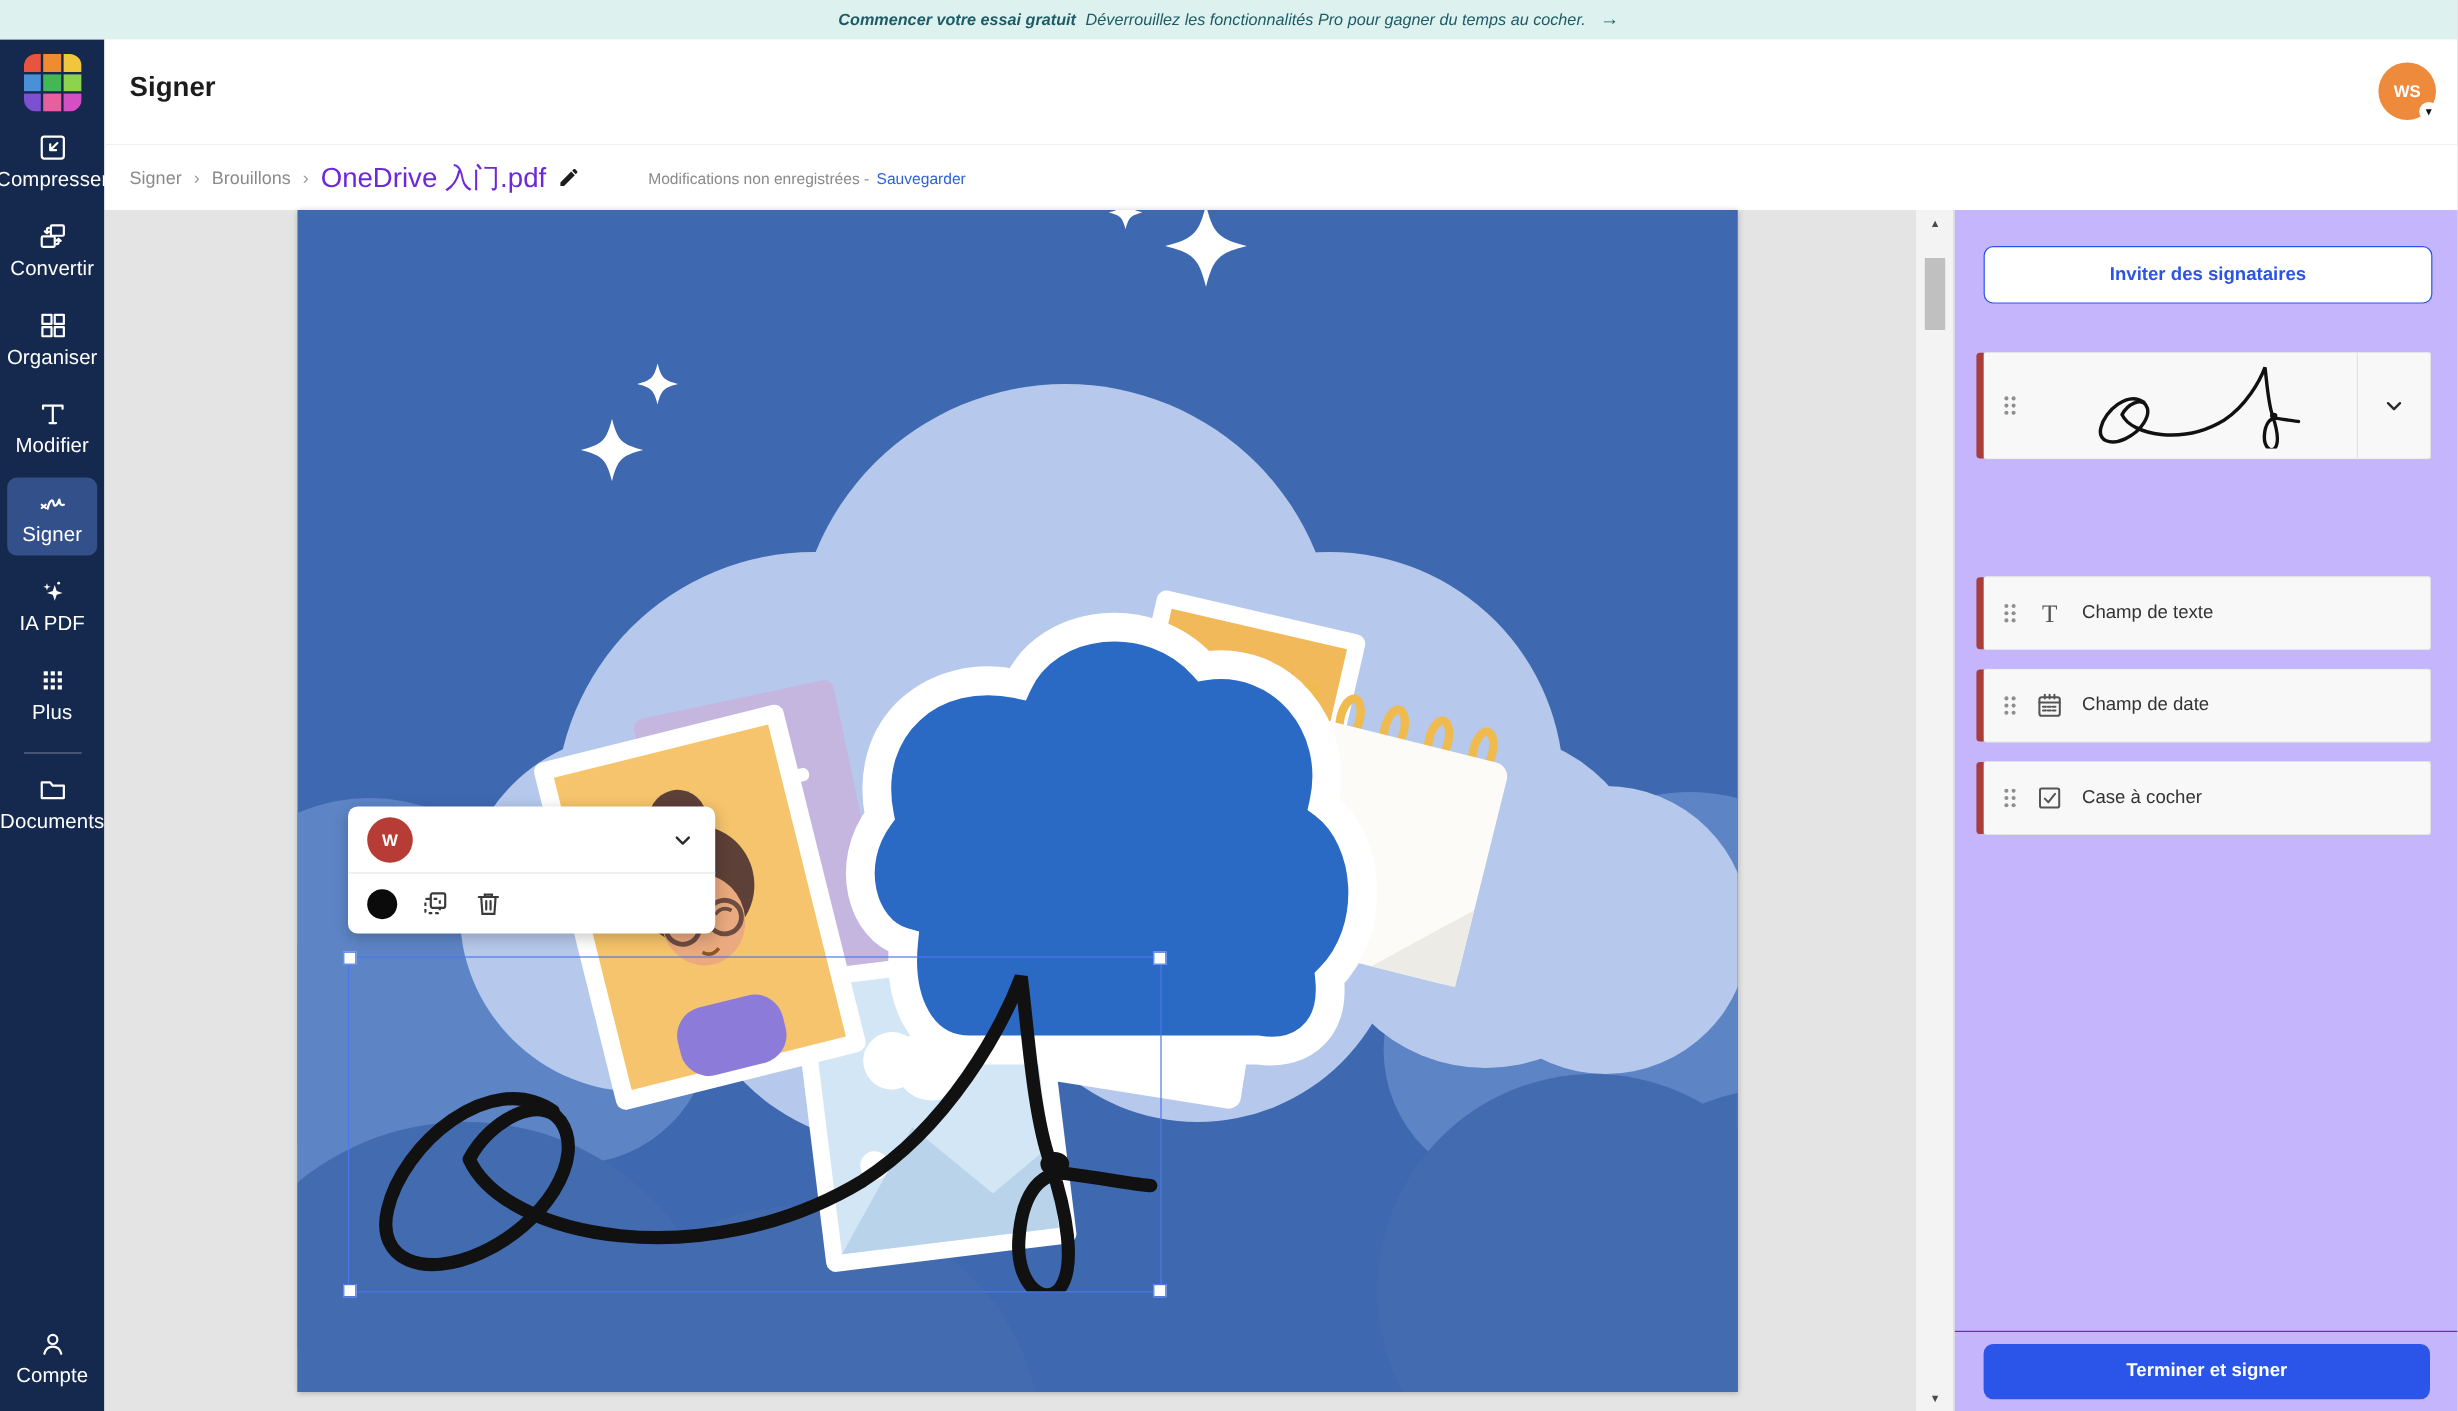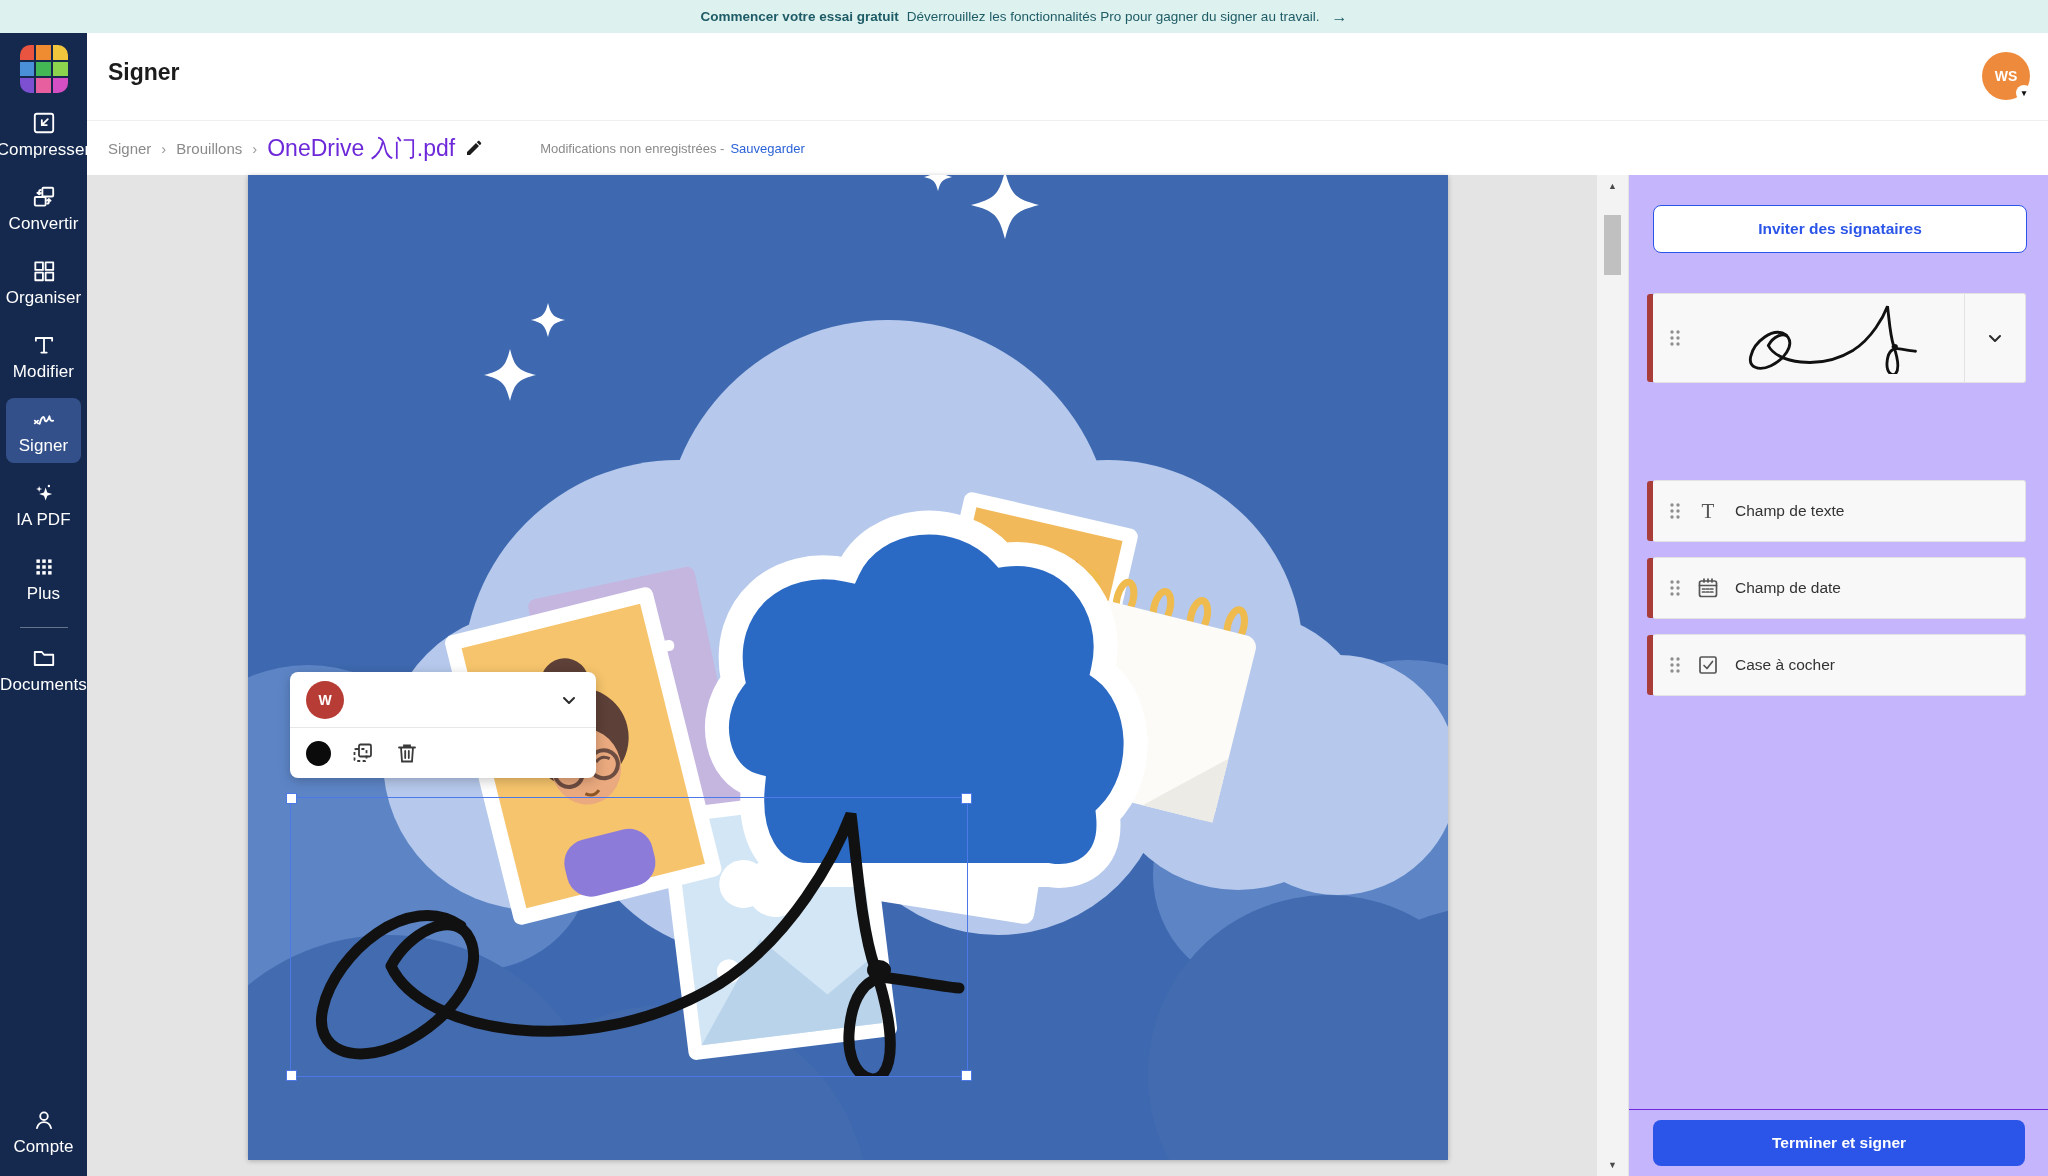--- a/index.html
+++ b/index.html
@@ -2,21 +2,21 @@
 <html style="--accent-blue: #2b55e8; --link-blue: #2c63d6; --deep-navy: #15294f; --banner-bg: #ddf1ee; --banner-text: #1d5b66; --page-blue: #3e69b0; --badge-red: #b63c35; --bar-red: #a93d39; --avatar-orange: #ee8a3c; --select-blue: #4d79e8;"><head>
 <meta charset="utf-8">
 <style>
   html,body{margin:0;padding:0;background:#cfcfcf;font-family:"Liberation Sans",sans-serif;}
   .app{position:relative;width:2048px;height:1176px;background:#fff;overflow:hidden;
        -webkit-font-smoothing:antialiased;}
 
   
   .banner{position:absolute;left:0;top:0;width:2048px;height:33px;
           background:var(--banner-bg,#ddf1ee);display:flex;align-items:center;justify-content:center;
-          gap:8px;font-size:13.5px;color:var(--banner-text,#1d5b66);cursor:pointer;}
+          gap:8px;font-size:13.5px;color:var(--banner-text,#1d5b66);cursor:pointer;font-style:italic;}
   .banner b{font-weight:700;}
   .banner .arrow{font-size:16px;margin-left:4px;}
 
   
   .sidebar{position:absolute;left:0;top:33px;width:87px;height:1143px;
            background:var(--deep-navy,#15294f);display:flex;flex-direction:column;align-items:center;}
   .logo{margin-top:12px;width:48px;height:48px;border-radius:10px;overflow:hidden;
         display:grid;grid-template-columns:repeat(3,1fr);grid-template-rows:repeat(3,1fr);gap:2px;
         background:#15294f;cursor:pointer;}
   .logo i{display:block;}
@@ -126,21 +126,21 @@
              C566 64 570 130 584 170 C598 212 606 258 592 276 C580 290 556 274 558 236
              C560 200 574 178 598 180 C628 184 660 190 668 190" fill="none" stroke="#111" stroke-width="11" stroke-linecap="round"></path>
     <ellipse cx="588" cy="172" rx="12" ry="10" fill="#111"></ellipse>
   </symbol>
 </svg>
 
 <div class="app">
 
   <div class="banner">
     <b>Commencer votre essai gratuit</b>
-    <span>Déverrouillez les fonctionnalités Pro pour gagner du signer au travail.</span>
+    <span>Déverrouillez les fonctionnalités Pro pour gagner du temps au cocher.</span>
     <span class="arrow">→</span>
   </div>
 
   <nav class="sidebar">
     <div class="logo">
       <i></i>
         <i></i>
         <i></i>
         <i></i>
         <i></i>

